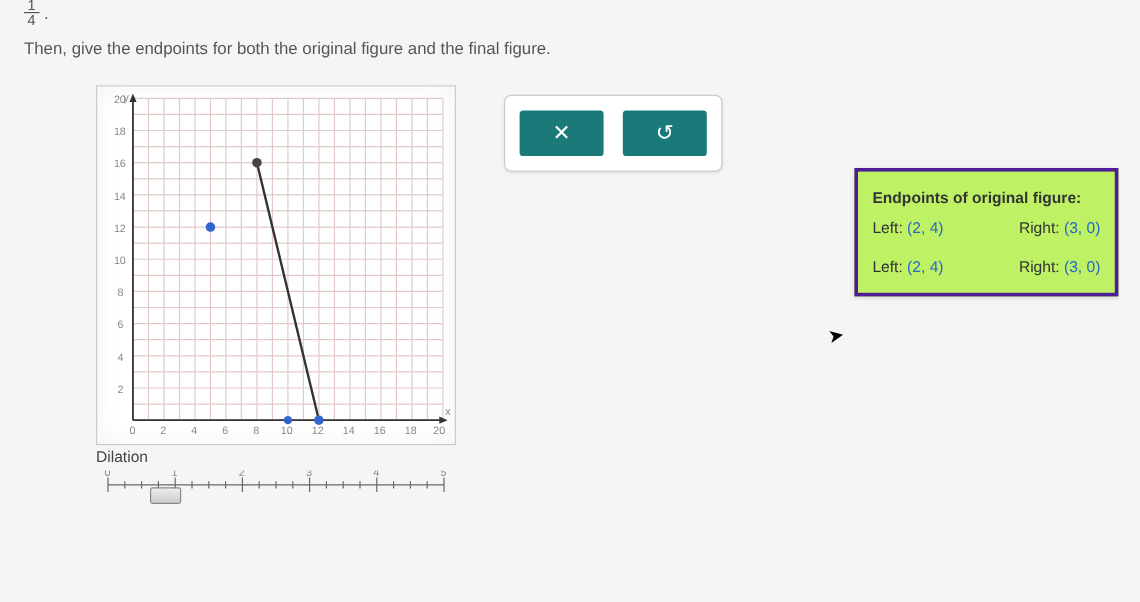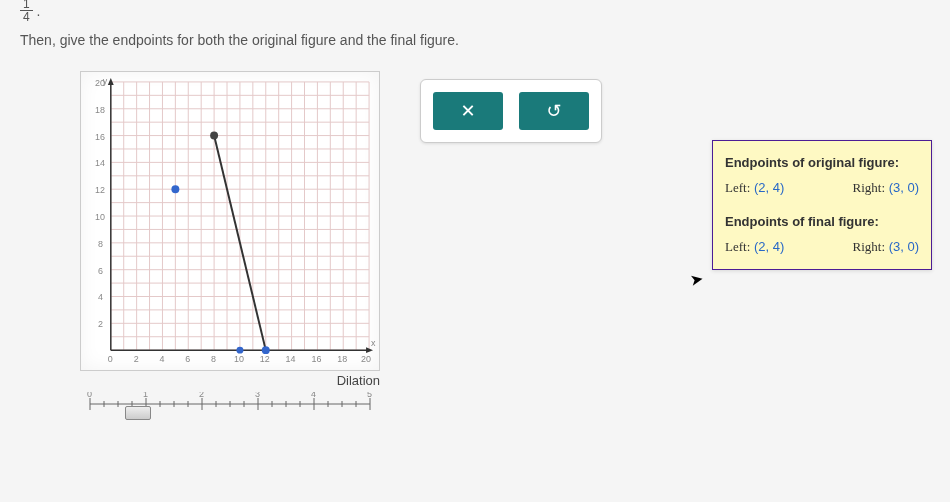--- a/index.html
+++ b/index.html
@@ -49,21 +49,21 @@
     .grid-svg {
       width: 100%;
       height: 100%;
     }
     .axis-label {
       font-size: 9px;
       fill: #888;
       font-family: Arial;
     }
     .dilation-label {
-      text-align: right;
+      text-align: left;
       font-size: 13px;
       color: #444;
       margin-top: 2px;
     }
     .slider-container {
       margin-top: 4px;
       width: 300px;
       position: relative;
     }
     .slider-ruler { width: 100%; height: 24px; }
@@ -98,39 +98,39 @@
       display: flex;
       align-items: center;
       justify-content: center;
       cursor: pointer;
     }
     .endpoints-panel {
       position: absolute;
       right: 18px;
       top: 140px;
       width: 220px;
-      background: #fef9c3;
-      border: 1px solid #4c1d95;
+      background: #bef264;
+      border: 3px solid #4c1d95;
       padding: 14px 12px;
       font-size: 13px;
       color: #333;
       box-shadow: 0 1px 4px rgba(0,0,0,0.12);
     }
     .endpoints-panel .heading {
       font-weight: bold;
       margin-bottom: 10px;
       color: #333;
     }
     .endpoints-row {
       display: flex;
       justify-content: space-between;
       margin-bottom: 18px;
     }
     .endpoints-row .val { color: #2868c7; text-align: right; }
-    .endpoints-row .lbl { color: #333; font-family: Liberation Serif, serif; }
+    .endpoints-row .lbl { color: #333; }
     .cursor-pointer {
       position: absolute;
       left: 690px;
       top: 270px;
       font-size: 16px;
       color: #000;
       transform: rotate(-10deg);
     }
   </style>
 </head>
@@ -291,21 +291,20 @@
   <div class="endpoints-row">
     <span>
       <span class="lbl">Left:</span>
       <span class="val">(2, 4)</span>
     </span>
     <span>
       <span class="lbl">Right:</span>
       <span class="val">(3, 0)</span>
     </span>
   </div>
-  <div class="heading">Endpoints of final figure:</div>
   <div class="endpoints-row" style="margin-bottom:0">
     <span>
       <span class="lbl">Left:</span>
       <span class="val">(2, 4)</span>
     </span>
     <span>
       <span class="lbl">Right:</span>
       <span class="val">(3, 0)</span>
     </span>
   </div>

